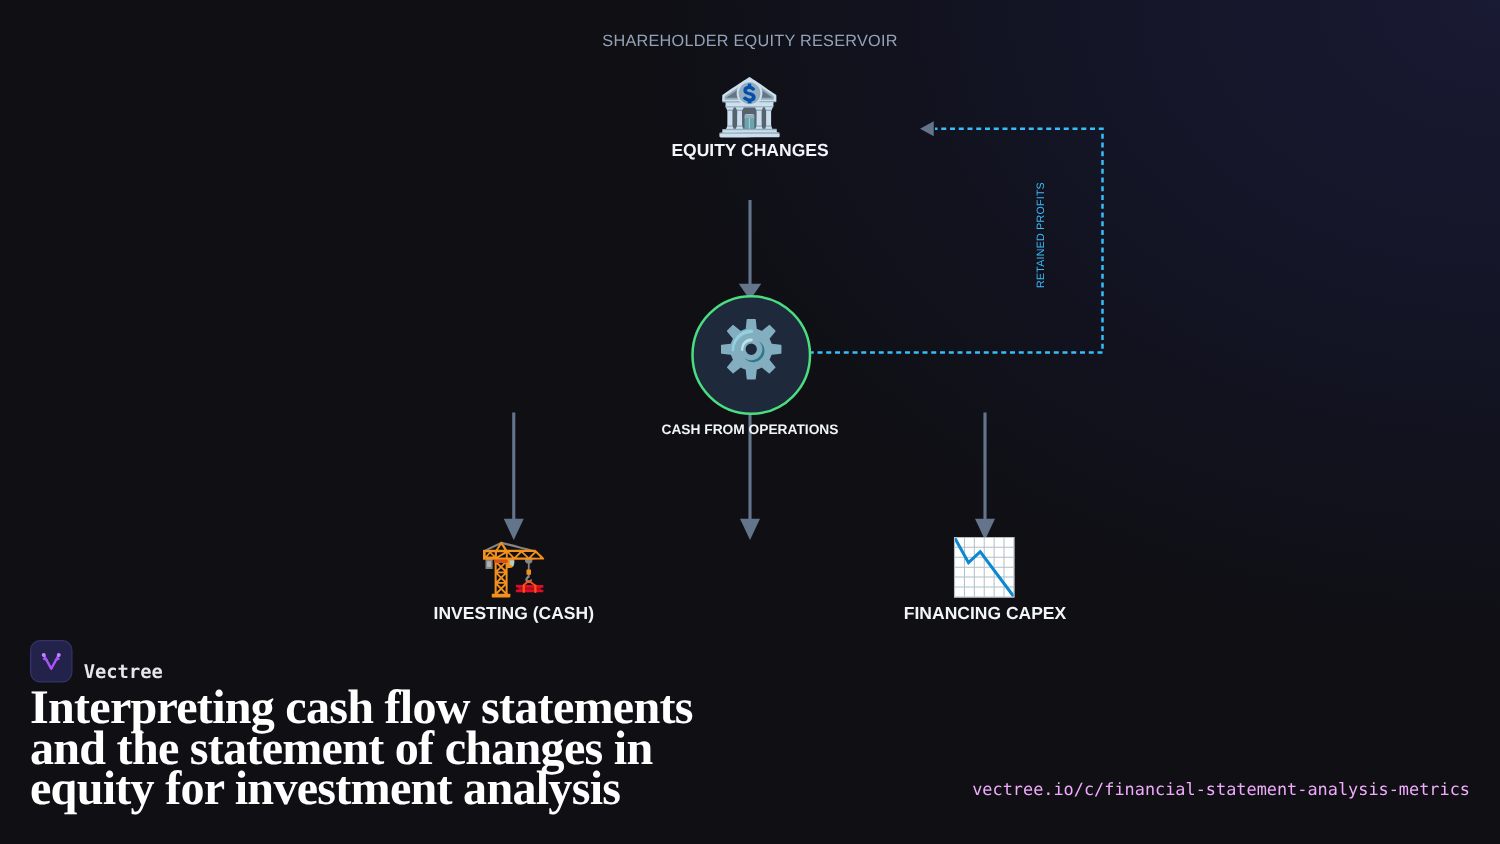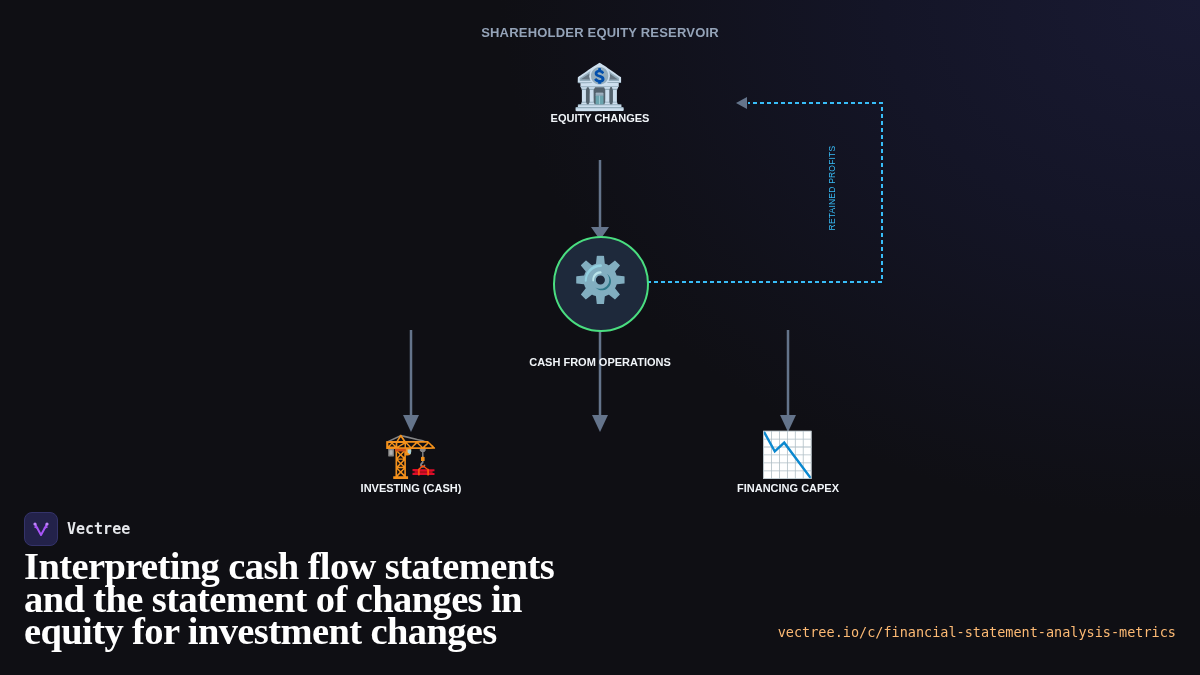--- a/index.html
+++ b/index.html
@@ -9,63 +9,63 @@
       font-family: "Liberation Sans", sans-serif;
     }
     .bg-glow {
       position: absolute; inset: 0;
       background: radial-gradient(ellipse 700px 520px at 1200px 0px, #191a33 0%, #141527 45%, rgba(15,15,20,0) 100%);
       pointer-events: none;
     }
     .diagram { position: absolute; left: 0; top: 0; width: 1200px; height: 675px; }
     .reservoir-title {
       position: absolute; top: 25px; left: 0; width: 1200px; text-align: center;
-      color: #94a3b8; font-size: 13px; letter-spacing: 0.2px; font-weight: bold;
+      color: #94a3b8; font-size: 13px; letter-spacing: 0.2px;
     }
     .node { position: absolute; text-align: center; }
     .node .emoji { font-size: 44px; line-height: 50px; display: block; }
     .node .label {
-      display: block; color: #f1f5f9; font-weight: bold; font-size: 11px;
+      display: block; color: #f1f5f9; font-weight: bold; font-size: 14px;
       white-space: nowrap; margin-top: 2px;
     }
     .node-equity { left: 500px; top: 62px; width: 200px; }
     .node-equity .label { margin-top: 0; }
     .node-ops-circle {
       position: absolute; left: 553px; top: 236px; width: 92px; height: 92px;
       border-radius: 50%; border: 2px solid #4ade80; background: #1e293b;
       display: flex; align-items: center; justify-content: center;
     }
     .node-ops-circle .emoji { font-size: 44px; line-height: 44px; margin-top: -8px; }
     .node-ops-label {
-      position: absolute; left: 480px; top: 356px; width: 240px; text-align: center;
+      position: absolute; left: 480px; top: 338px; width: 240px; text-align: center;
       color: #f1f5f9; font-weight: bold; font-size: 11px;
     }
     .node-investing { left: 331px; top: 430px; width: 160px; }
     .node-financing { left: 708px; top: 430px; width: 160px; }
     .retained-label {
       position: absolute; left: 832px; top: 188px; transform: translate(-50%, -50%) rotate(-90deg);
       color: #38bdf8; font-size: 8.5px; white-space: nowrap; letter-spacing: 0.2px;
     }
-    .brand { position: absolute; left: 24px; top: 512px; display: flex; align-items: center; }
+    .brand { position: absolute; left: 24px; top: 512px; display: flex; align-items: flex-end; }
     .brand-logo {
       width: 32px; height: 32px; border-radius: 8px; background: #23224a;
       border: 1px solid #34336a; display: flex; align-items: center; justify-content: center;
     }
     .brand-name {
       margin-left: 9px; color: #e5e7eb; font-family: "DejaVu Sans Mono", monospace;
       font-weight: bold; font-size: 15px;
     }
     .page-title {
       position: absolute; left: 24px; top: 550px; width: 760px;
       color: #ffffff; font-family: Liberation Serif, serif; font-weight: bold;
       font-size: 38.5px; line-height: 32.5px; letter-spacing: -0.6px;
     }
     .page-url {
       position: absolute; right: 24px; top: 624px;
-      color: #fdba74; font-family: "DejaVu Sans Mono", monospace; font-size: 13.5px;
+      color: #f0abfc; font-family: "DejaVu Sans Mono", monospace; font-size: 13.5px;
     }
   </style>
 </head>
 <body>
 
 <div class="bg-glow"></div>
 
 <svg class="diagram" width="1200" height="675" viewBox="0 0 1200 675">
   <defs>
     <marker id="arrGray" markerWidth="10" markerHeight="10" refX="5" refY="5" orient="auto" markerUnits="userSpaceOnUse">
@@ -131,16 +131,16 @@
       <circle cx="4" cy="5" r="1.6" fill="#c084fc"></circle>
       <circle cx="16" cy="5" r="1.6" fill="#c084fc"></circle>
     </svg>
   </div>
   <span class="brand-name">Vectree</span>
 </div>
 
 <div class="page-title">
   <div>Interpreting cash flow statements</div>
   <div>and the statement of changes in</div>
-  <div>equity for investment changes</div>
+  <div>equity for investment analysis</div>
 </div>
 
 <div class="page-url">vectree.io/c/financial-statement-analysis-metrics</div>
 
 </body></html>

